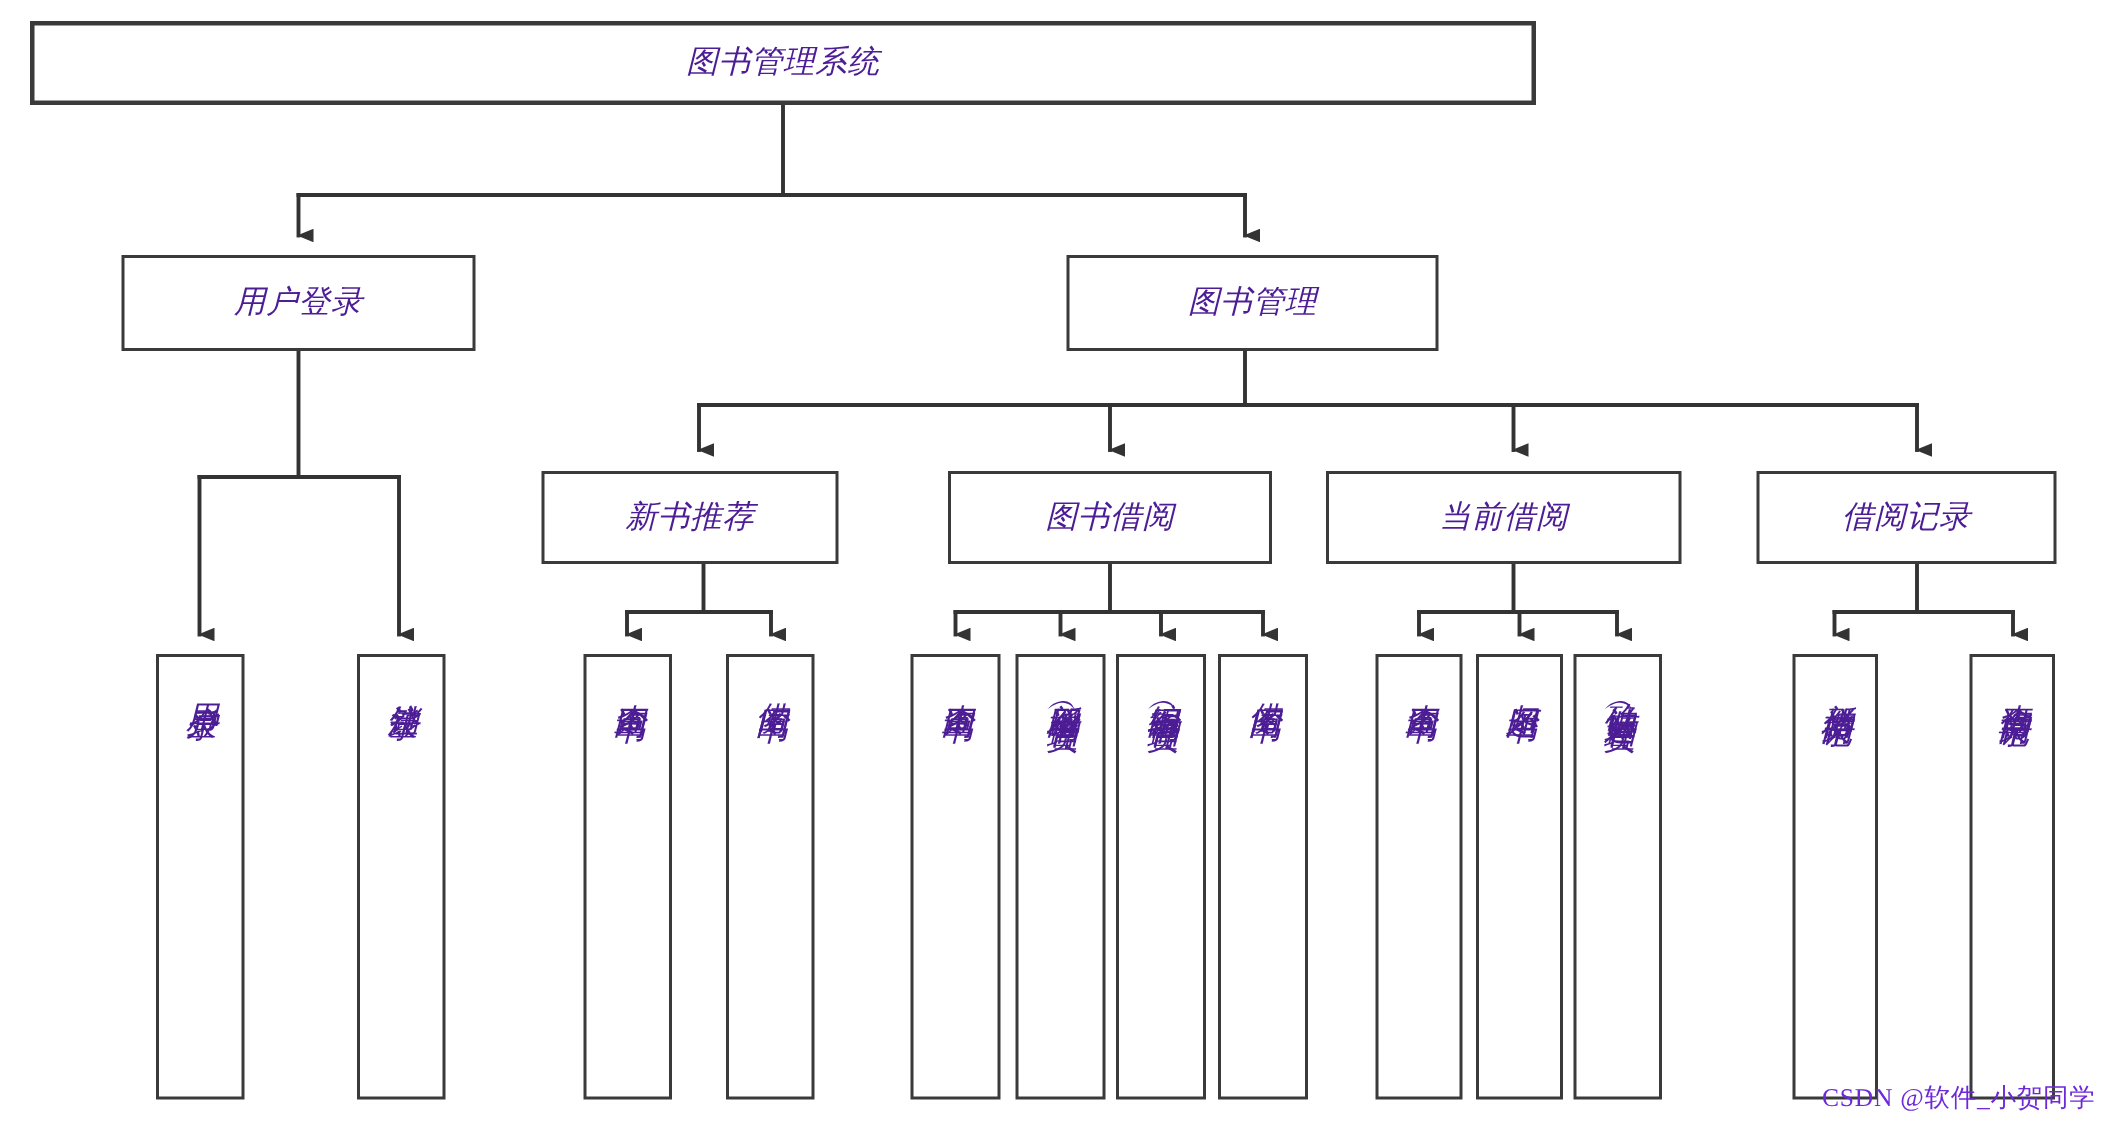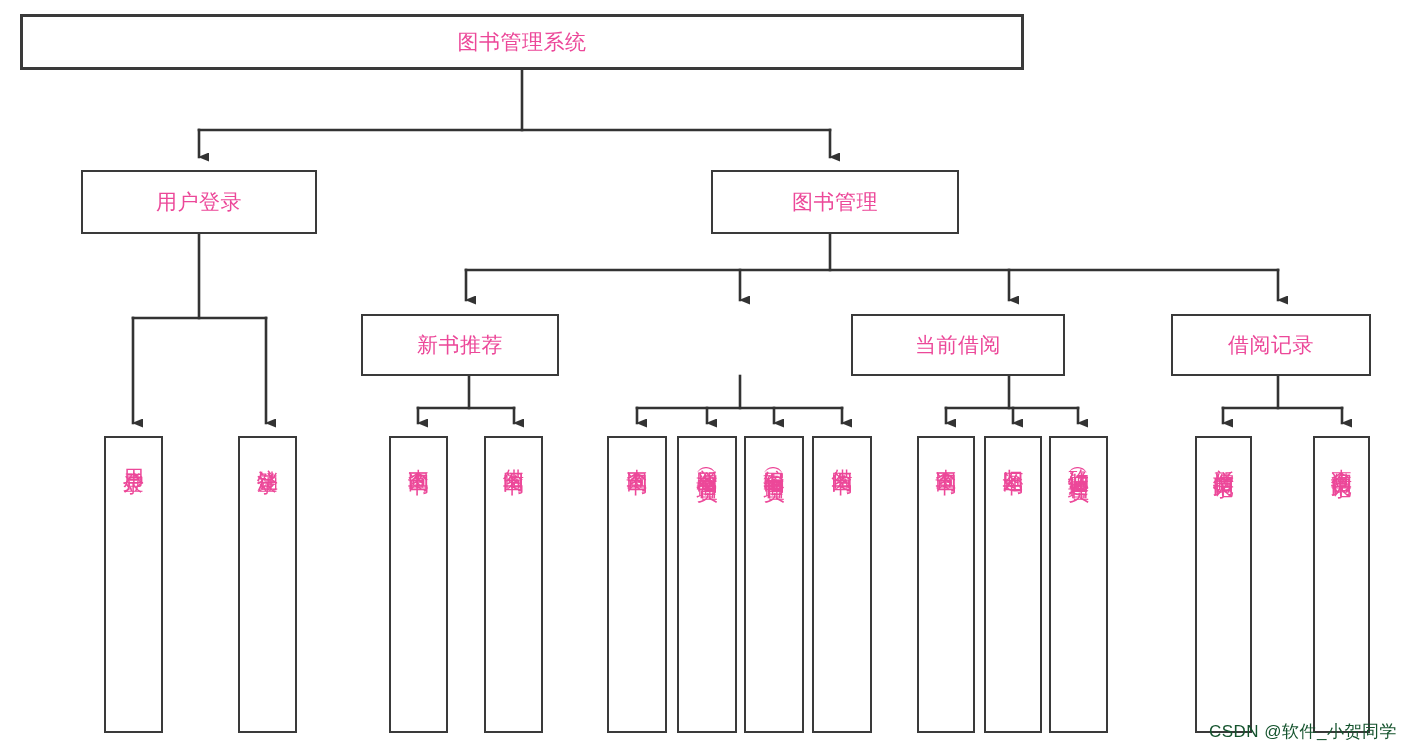--- a/index.html
+++ b/index.html
@@ -27,26 +27,27 @@
     position:absolute;
     box-sizing:border-box;
     background:#ffffff;
     border:2.5px solid #3a3a3a;
     display:flex;
     align-items:center;
     justify-content:center;
   }
   .node.lvl0{border-width:3px;}
   .node-label{
-    color:#ec4899;
+    color:#4c1d95;
     font-size:21px;
     line-height:1.25;
     letter-spacing:.5px;
     white-space:nowrap;
     text-align:right;
+    font-style:italic;
   }
   
   .node.leaf{
     align-items:flex-start;
     justify-content:center;
     padding-top:14px;
   }
   .node.leaf .node-label{
     writing-mode:vertical-rl;
     text-orientation:upright;
@@ -54,25 +55,26 @@
     font-size:21px;
     line-height:1.05;
     letter-spacing:2px;
     max-height:268px;
   }
   
   #watermark{
     position:absolute;
     right:8px;
     bottom:4px;
-    color:#14532d;
+    color:#6d28d9;
     font-size:17px;
     letter-spacing:.5px;
     white-space:nowrap;
     user-select:none;
+    font-family:Liberation Serif, serif;
   }
 </style>
 </head>
 <body>
 
 <div id="canvas">
 
   <svg id="wires" viewBox="0 0 1405 747" width="1405" height="747" aria-hidden="true">
     <defs>
       <marker id="ah" markerWidth="9" markerHeight="11" refX="4.5" refY="10" orient="auto" markerUnits="userSpaceOnUse">
@@ -130,21 +132,24 @@
   <div class="node" style="left:81px; top:170px; width:236px; height:64px;">
     <span class="node-label">用户登录</span>
   </div>
   <div class="node" style="left:711px; top:170px; width:248px; height:64px;">
     <span class="node-label">图书管理</span>
   </div>
 
   <div class="node" style="left:361px; top:314px; width:198px; height:62px;">
     <span class="node-label">新书推荐</span>
   </div>
-  <div class="node" style="left:851px; top:314px; width:214px; height:62px;">
+  <div class="node" style="left:632px; top:314px; width:216px; height:62px;">
+    <span class="node-label">图书借阅</span>
+  </div>
+  <div class="node" style="left:884px; top:314px; width:237px; height:62px;">
     <span class="node-label">当前借阅</span>
   </div>
   <div class="node" style="left:1171px; top:314px; width:200px; height:62px;">
     <span class="node-label">借阅记录</span>
   </div>
 
   <div class="node leaf" style="left:104px; top:436px; width:59px; height:297px;">
     <span class="node-label">用户登录</span>
   </div>
   <div class="node leaf" style="left:238px; top:436px; width:59px; height:297px;">

